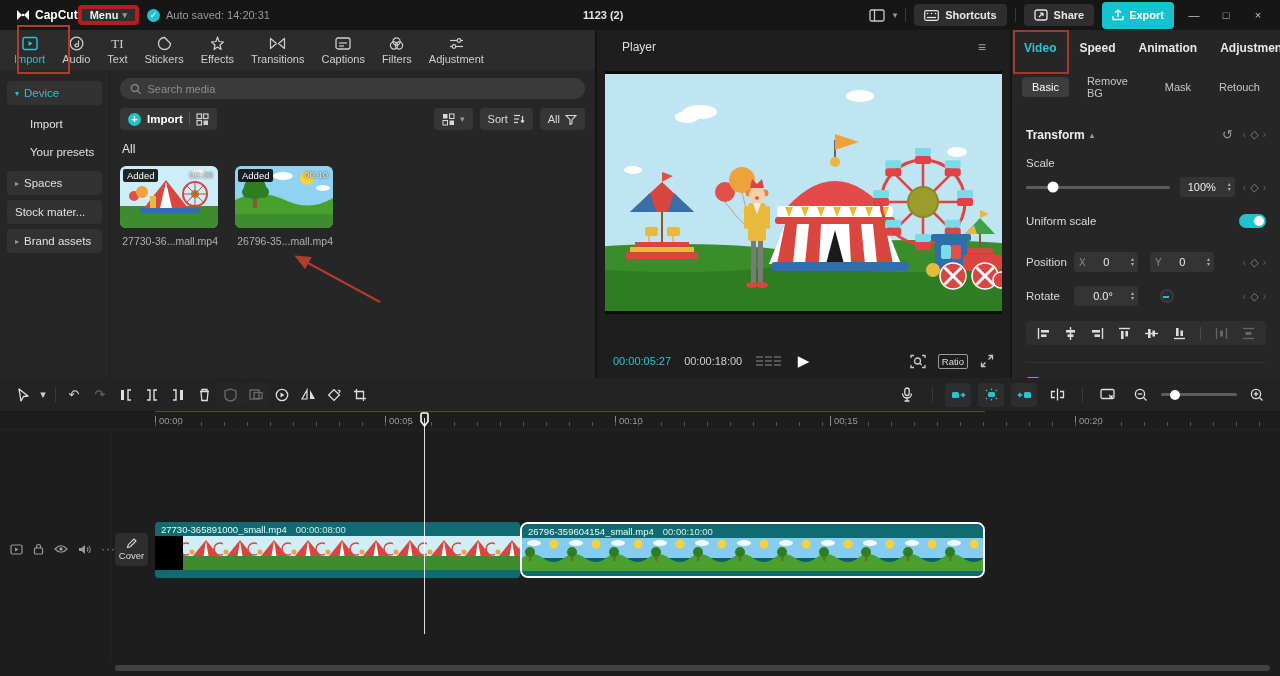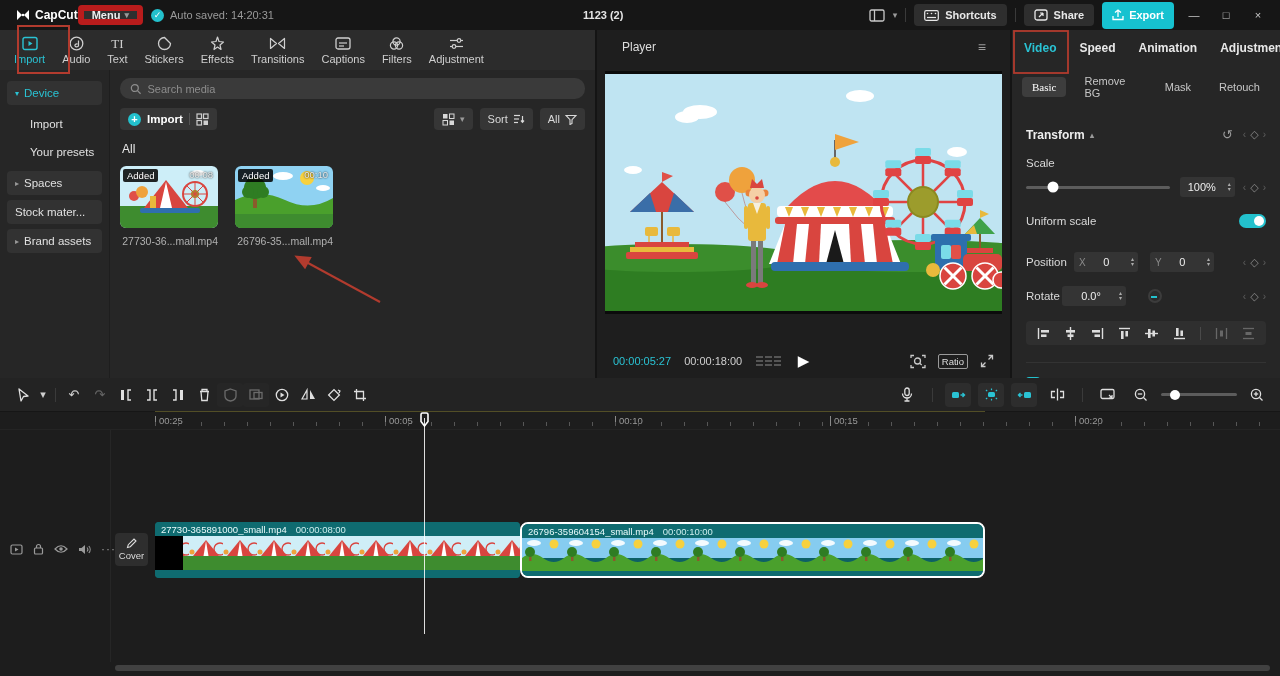--- a/index.html
+++ b/index.html
@@ -5,21 +5,21 @@
   * { margin:0; padding:0; box-sizing:border-box; }
   html,body { background:#000; }
   body { font-family:"Liberation Sans", sans-serif; }
   .app { position:relative; width:1280px; height:676px; background:#141414; overflow:hidden; color:#ddd; font-size:11px; }
 
   
   .titlebar { position:absolute; left:0; top:0; width:1280px; height:30px; background:#161616; display:flex; align-items:center; padding:0 10px; }
   .tb-left { display:flex; align-items:center; }
   .logo { display:flex; align-items:center; gap:5px; margin-left:6px; }
   .logo-text { font-weight:bold; font-size:12px; color:#fff; }
-  .menu-btn { display:flex; align-items:center; gap:4px; background:#2f2f2f; border:6px solid #b91c1c; color:#eee; border-radius:4px; height:20px; padding:0 8px; font-size:11px; font-weight:bold; cursor:pointer; }
+  .menu-btn { display:flex; align-items:center; gap:4px; background:#2f2f2f; border:4px solid #b91c1c; color:#eee; border-radius:4px; height:20px; padding:0 8px; font-size:11px; font-weight:bold; cursor:pointer; }
   .autosave { display:flex; align-items:center; gap:6px; color:#9a9a9a; font-size:11px; margin-left:8px; }
   .save-check { width:13px; height:13px; border-radius:50%; background:#23c1cd; color:#fff; font-size:9px; display:flex; align-items:center; justify-content:center; }
   .tb-title { position:absolute; left:583px; top:0; height:30px; display:flex; align-items:center; color:#e4e4e4; font-size:11px; font-weight:bold; }
   .tb-right { margin-left:auto; display:flex; align-items:center; gap:8px; }
   .ibtn { background:none; border:none; color:#c9c9c9; display:flex; align-items:center; cursor:pointer; }
   .caret { color:#9a9a9a; font-size:9px; }
   .tb-divider { width:1px; height:14px; background:#3a3a3a; }
   .tb-btn { display:flex; align-items:center; gap:6px; background:#2e2e2e; border:none; color:#e8e8e8; border-radius:4px; height:22px; padding:0 10px; font-size:11px; font-weight:bold; cursor:pointer; }
   .export-btn { display:flex; align-items:center; gap:5px; background:#16c2d0; border:none; color:#fff; border-radius:4px; height:27px; padding:0 10px; font-size:11px; font-weight:bold; cursor:pointer; }
   .winctl { width:24px; text-align:center; color:#c9c9c9; font-size:11px; cursor:pointer; }
@@ -78,21 +78,21 @@
   .play-btn { position:absolute; left:50%; transform:translateX(-50%); color:#fff; font-size:15px; background:none; border:none; cursor:pointer; }
   .pc-right { margin-left:auto; display:flex; align-items:center; gap:12px; }
   .ratio-badge { border:1px solid #9a9a9a; border-radius:2px; font-size:9.5px; color:#ddd; padding:0 3px; line-height:13px; cursor:pointer; }
 
   
   .insp-tabs { display:flex; align-items:center; gap:23px; height:36px; padding:0 12px; }
   .insp-tab { font-size:12px; font-weight:bold; color:#e8e8e8; cursor:pointer; }
   .insp-tab.active { color:#2ac3d4; }
   .subtabs { display:flex; align-items:center; gap:8px; margin:5px 10px 0; }
   .subtab { font-size:11px; color:#c6c6c6; padding:4px 10px; border-radius:4px; cursor:pointer; }
-  .subtab.active { background:#3d3d3d; color:#fff;font-family:Liberation Serif, serif; }
+  .subtab.active { background:#3d3d3d; color:#fff; }
   .isec { padding:0 14px; }
   .row { display:flex; align-items:center; }
   .transform-row { margin-top:24px; }
   .sec-title { font-size:12px; font-weight:bold; color:#eee; }
   .kf { margin-left:auto; display:flex; align-items:center; gap:4px; color:#777; }
   .kf .d { font-size:11px; color:#8a8a8a; }
   .kf .a { font-size:10px; color:#5f5f5f; }
   .reset-ic { color:#9a9a9a; font-size:13px; margin-left:auto; margin-right:10px; cursor:pointer; }
   .lab { font-size:11.5px; color:#d9d9d9; }
   .scale-label { margin-top:15px; }
@@ -106,21 +106,21 @@
   .uniform-row { margin-top:17px; }
   .toggle { margin-left:auto; width:27px; height:14px; border-radius:7px; background:#23c1cd; position:relative; cursor:pointer; }
   .toggle .knob { position:absolute; right:2px; top:2px; width:10px; height:10px; border-radius:50%; background:#fff; }
   .pos-row { margin-top:24px; }
   .pos-row .lab { width:48px; }
   .field { display:flex; align-items:center; background:#343434; border-radius:3px; height:20px; width:64px; padding-left:5px; }
   .field .ax { font-size:10px; color:#8a8a8a; }
   .field .fv { flex:1; text-align:center; font-size:11px; color:#eee; }
   .gap8 { width:12px; }
   .rot-row { margin-top:14px; }
-  .rot-row .lab { width:36px; }
+  .rot-row .lab { width:48px; }
   .dial { margin-left:22px; width:14px; height:14px; border-radius:50%; background:#2b2b2b; border:2px solid #3c3c3c; position:relative; cursor:pointer; }
   .dial::before { content:''; position:absolute; left:1px; top:5px; width:6px; height:2px; background:#23c1cd; }
   .align-row { margin-top:15px; height:24px; background:#2f2f2f; border-radius:4px; display:flex; align-items:center; justify-content:space-around; padding:0 4px; }
   .al { display:flex; cursor:pointer; }
   .al.dim { opacity:.32; }
   .al-div { width:1px; height:13px; background:#4a4a4a; }
   .blend-sep { margin-top:17px; border-top:1px solid #333; }
   .blend-row { margin-top:13px; }
   .chk { width:14px; height:14px; border-radius:3px; background:#23c1cd; color:#fff; font-size:10px; display:flex; align-items:center; justify-content:center; cursor:pointer; }
   .blend-lab { font-size:12px; font-weight:bold; color:#eee; margin-left:8px; }
@@ -884,21 +884,21 @@
               <circle cx="6" cy="6" r="4.6" fill="none" stroke="#dfdfdf" stroke-width="1.3"></circle>
               <line x1="3.8" y1="6" x2="8.2" y2="6" stroke="#dfdfdf" stroke-width="1.3"></line>
               <line x1="6" y1="3.8" x2="6" y2="8.2" stroke="#dfdfdf" stroke-width="1.3"></line>
               <line x1="9.5" y1="9.5" x2="12.5" y2="12.5" stroke="#dfdfdf" stroke-width="1.3"></line>
             </svg>
           </span>
       </div>
     </div>
 
     <div class="ruler">
-      <span class="rlabel" style="left:155px">00:25</span>
+      <span class="rlabel" style="left:155px">00:00</span>
       <span class="rlabel" style="left:385px">00:05</span>
       <span class="rlabel" style="left:615px">00:10</span>
       <span class="rlabel" style="left:830px">00:15</span>
       <span class="rlabel" style="left:1075px">00:20</span>
     </div>
     <div class="cacheline"></div>
 
     <div class="tracks">
       <div class="track-head-sep"></div>
       <div class="track-ctls">

